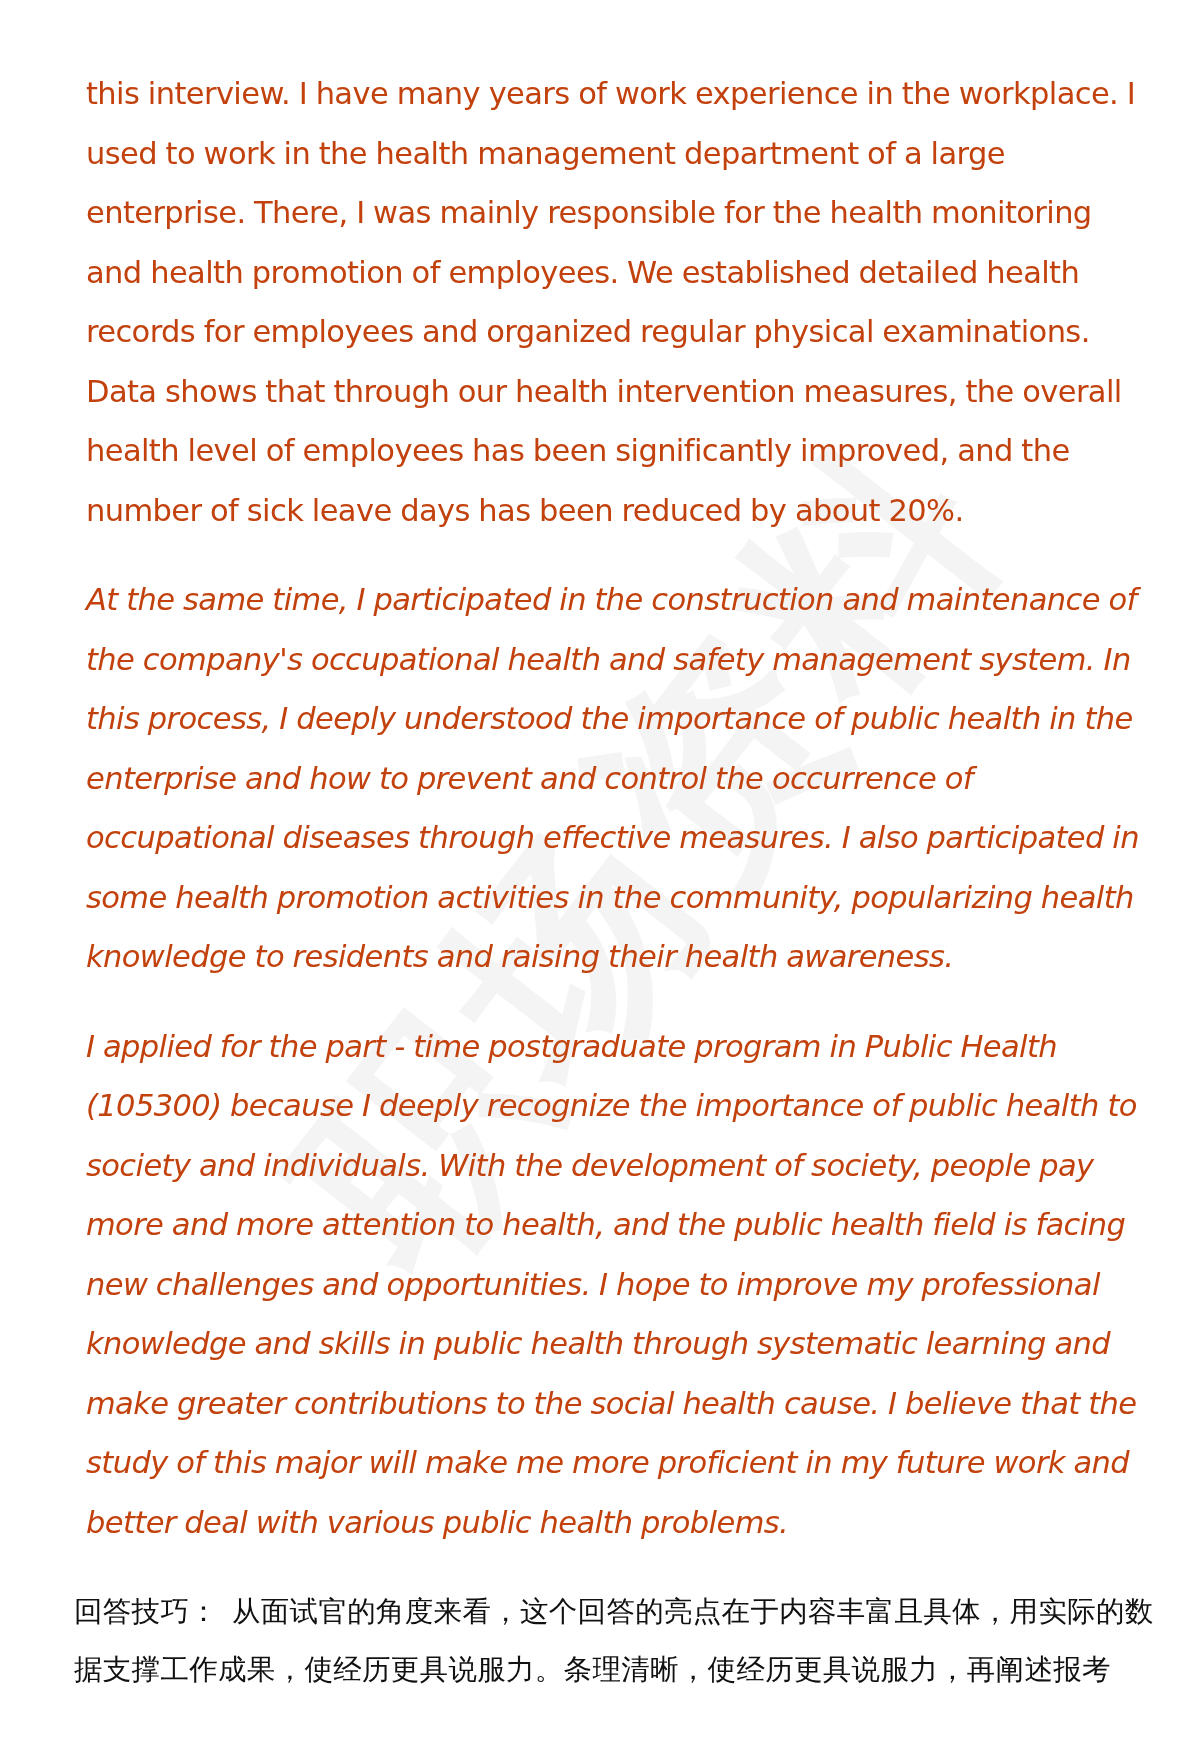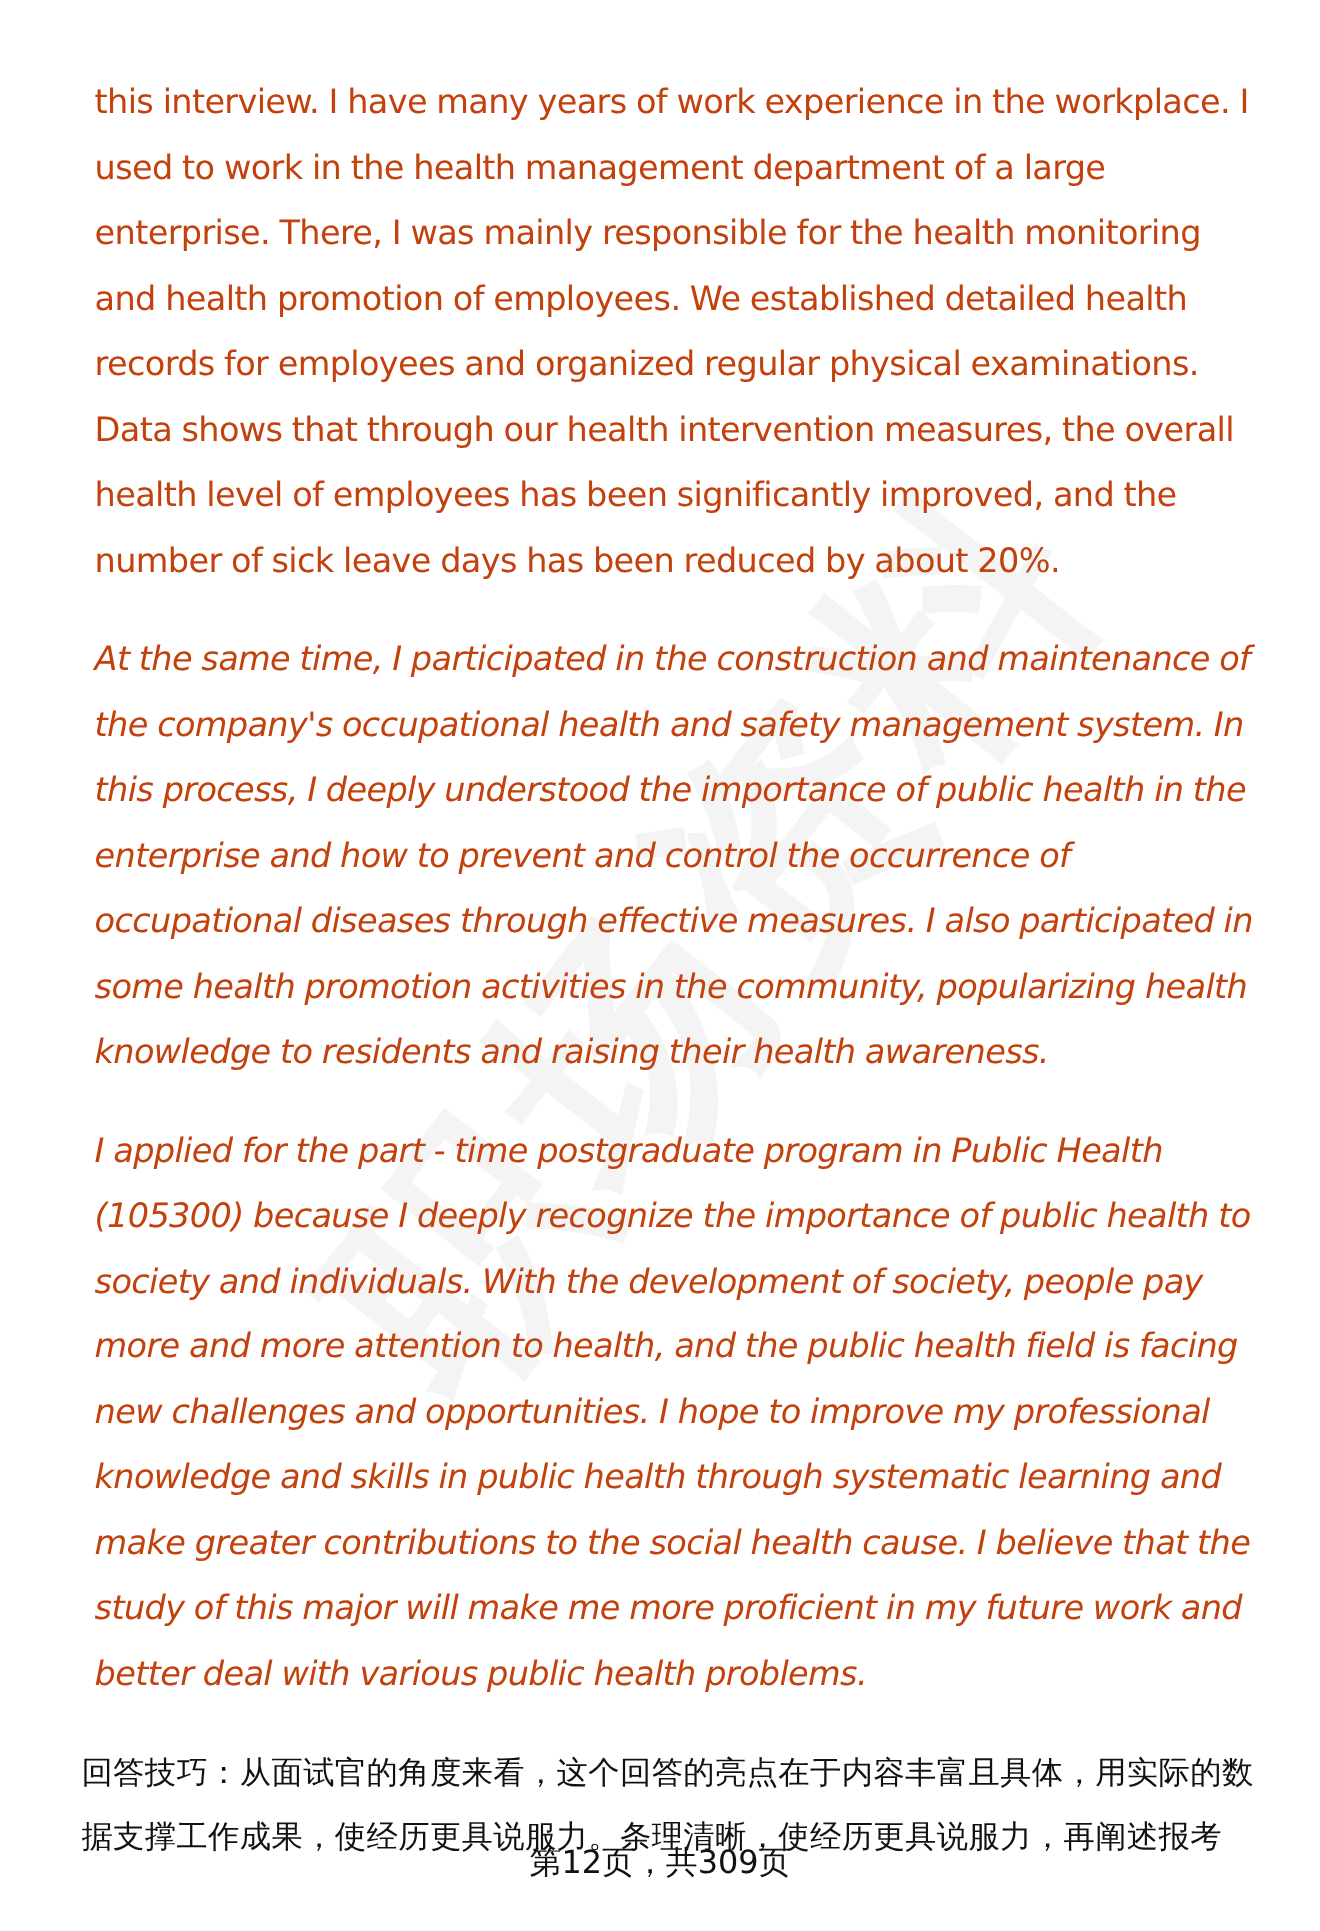--- a/index.html
+++ b/index.html
@@ -61,21 +61,21 @@
       position: absolute;
       left: 74px;
       top: 1583px;
       width: 1090px;
       font-family: "DejaVu Sans", "Liberation Sans", sans-serif;
       font-size: 28.5px;
       line-height: 58px;
       letter-spacing: 0.3px;
       color: #111111;
     }
-    .tips-label { }
+    .tips-label { margin-right: 14px; }
     .footer {
       position: absolute;
       left: 0;
       top: 1675px;
       width: 1200px;
       text-align: center;
       font-size: 29px;
       line-height: 36px;
       color: #111111;
     }
@@ -88,15 +88,14 @@
   <div class="watermark">职场资料</div>
 
   <div class="content">
     <p class="para">this interview. I have many years of work experience in the workplace. I used to work in the health management department of a large enterprise. There, I was mainly responsible for the health monitoring and health promotion of employees. We established detailed health records for employees and organized regular physical examinations. Data shows that through our health intervention measures, the overall health level of employees has been significantly improved, and the number of sick leave days has been reduced by about 20%.</p>
     <p class="para">At the same time, I participated in the construction and maintenance of the company's occupational health and safety management system. In this process, I deeply understood the importance of public health in the enterprise and how to prevent and control the occurrence of occupational diseases through effective measures. I also participated in some health promotion activities in the community, popularizing health knowledge to residents and raising their health awareness.</p>
     <p class="para">I applied for the part - time postgraduate program in Public Health (105300) because I deeply recognize the importance of public health to society and individuals. With the development of society, people pay more and more attention to health, and the public health field is facing new challenges and opportunities. I hope to improve my professional knowledge and skills in public health through systematic learning and make greater contributions to the social health cause. I believe that the study of this major will make me more proficient in my future work and better deal with various public health problems.</p>
   </div>
 
   <div class="tips"><span class="tips-label">回答技巧：</span><span>从面试官的角度来看，这个回答的亮点在于内容丰富且具体，用实际的数据支撑工作成果，使经历更具说服力。条理清晰，使经历更具说服力，再阐述报考</span></div>
 
-  <div class="footer">第12页，共309页</div>
 
 </div>
 
 </body></html>

